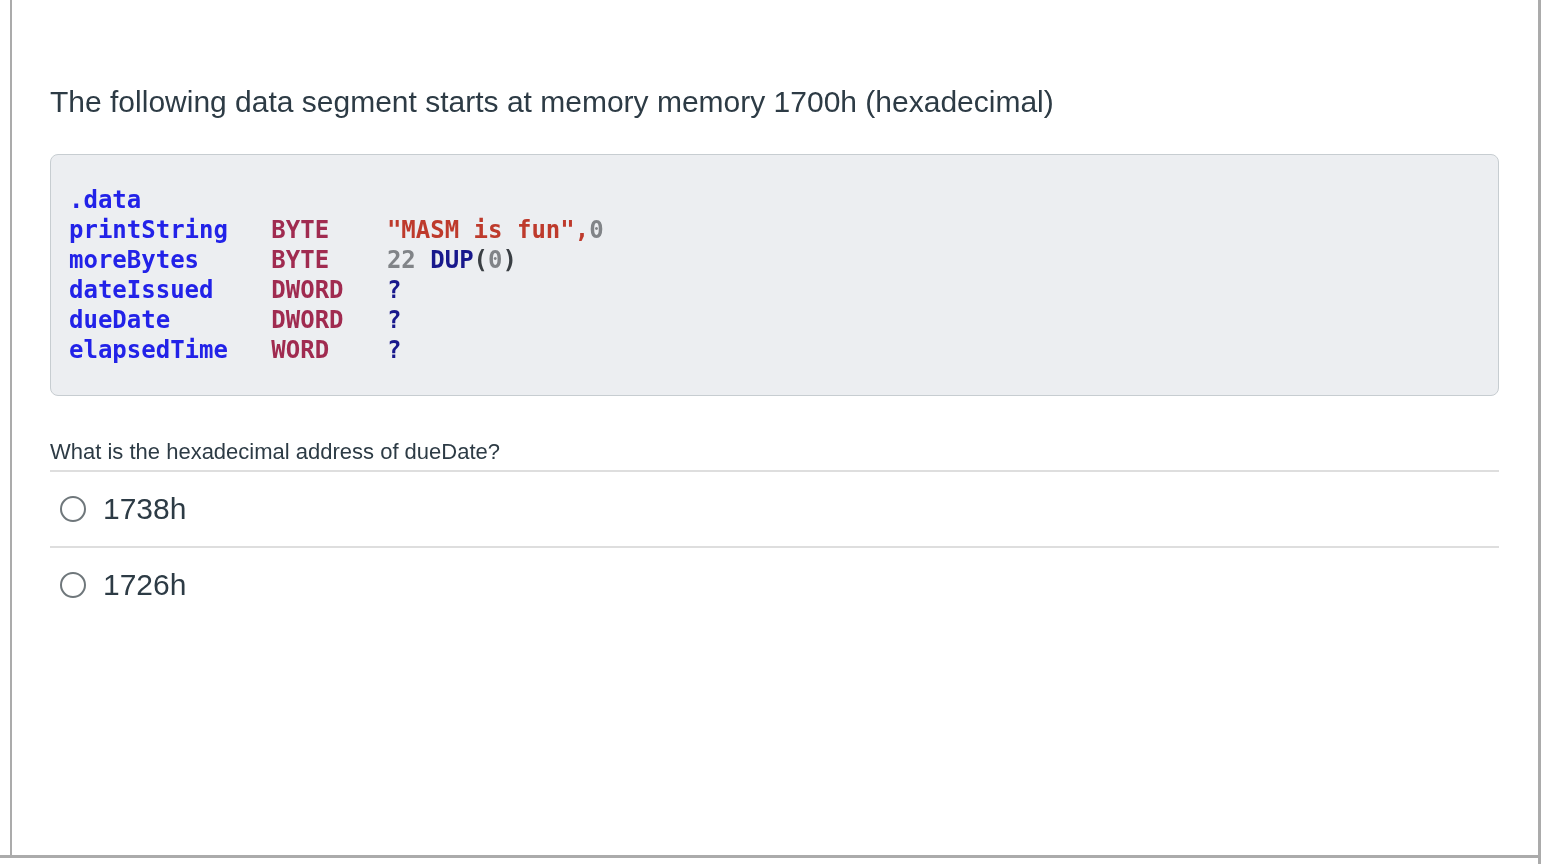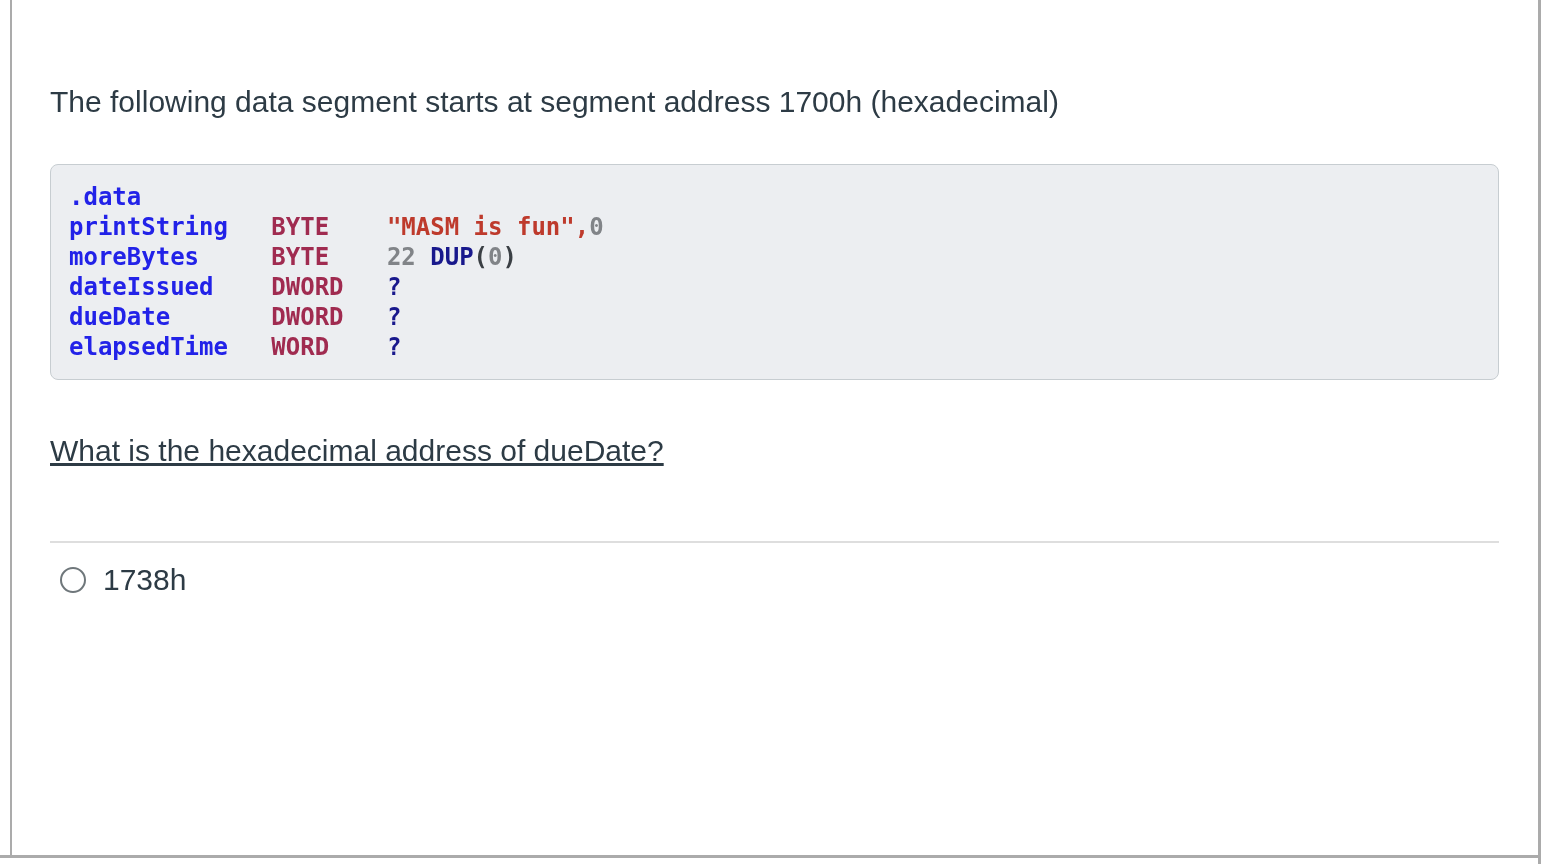--- a/index.html
+++ b/index.html
@@ -19,41 +19,40 @@
   .content { position: absolute; left: 50px; top: 0; width: 1449px; }
 
   .prompt {
     margin: 84px 0 0 0;
     font-size: 30px;
     line-height: 36px;
     font-weight: 400;
     color: var(--text, #2D3B45);
   }
   .codeblock {
-    margin-top: 44px;
+    margin-top: 34px;
     background: var(--code-bg, #ECEEF1);
     border: 1px solid var(--code-border, #C7CDD1);
     border-radius: 8px;
-    padding: 17px 18px;
+    padding: 30px 18px;
     font-family: "DejaVu Sans Mono", monospace;
     font-weight: bold;
     font-size: 24px;
     line-height: 30px;
     white-space: pre;
   }
   .code-line { white-space: pre; }
 
   .question {
-    margin: 53px 0 0 0;
-    font-size: 30px;
+    margin: 38px 0 0 0;
+    font-size: 22px;
     line-height: 36px;
     font-weight: 400;
-    text-decoration: underline;
   }
-  .options { margin-top: 72px; }
+  .options { }
   .option-row {
     height: 76px;
     border-top: 2px solid var(--divider, #DEDEDE);
     display: flex;
     align-items: center;
     padding-left: 10px;
     cursor: pointer;
   }
   .radio {
     width: 26px; height: 26px;
@@ -70,30 +69,34 @@
 </style>
 </head>
 <body>
 
 <div class="frame-left"></div>
 <div class="frame-right"></div>
 <div class="frame-bottom"></div>
 
 <div class="content">
 
-  <p class="prompt">The following data segment starts at segment address 1700h (hexadecimal)</p>
+  <p class="prompt">The following data segment starts at memory memory 1700h (hexadecimal)</p>
 
   <div class="codeblock"><div class="code-line"><span style="color: rgb(34, 34, 232);">.data</span></div><div class="code-line"><span style="color: rgb(34, 34, 232);">printString   </span><span style="color: rgb(160, 43, 80);">BYTE    </span><span style="color: rgb(190, 58, 44);">"MASM is fun",</span><span style="color: rgb(129, 132, 136);">0</span></div><div class="code-line"><span style="color: rgb(34, 34, 232);">moreBytes     </span><span style="color: rgb(160, 43, 80);">BYTE    </span><span style="color: rgb(129, 132, 136);">22 </span><span style="color: rgb(24, 24, 140);">DUP</span><span style="color: rgb(58, 63, 68);">(</span><span style="color: rgb(129, 132, 136);">0</span><span style="color: rgb(58, 63, 68);">)</span></div><div class="code-line"><span style="color: rgb(34, 34, 232);">dateIssued    </span><span style="color: rgb(160, 43, 80);">DWORD   </span><span style="color: rgb(24, 24, 140);">?</span></div><div class="code-line"><span style="color: rgb(34, 34, 232);">dueDate       </span><span style="color: rgb(160, 43, 80);">DWORD   </span><span style="color: rgb(24, 24, 140);">?</span></div><div class="code-line"><span style="color: rgb(34, 34, 232);">elapsedTime   </span><span style="color: rgb(160, 43, 80);">WORD    </span><span style="color: rgb(24, 24, 140);">?</span></div></div>
 
   <p class="question">What is the hexadecimal address of dueDate?</p>
 
   <div class="options">
 
     <div class="option-row">
       <span class="radio"></span>
       <span class="option-label">1738h</span>
     </div>
 
 
+    <div class="option-row">
+      <span class="radio"></span>
+      <span class="option-label">1726h</span>
+    </div>
 
 
   </div>
 </div>
 
 </body></html>

